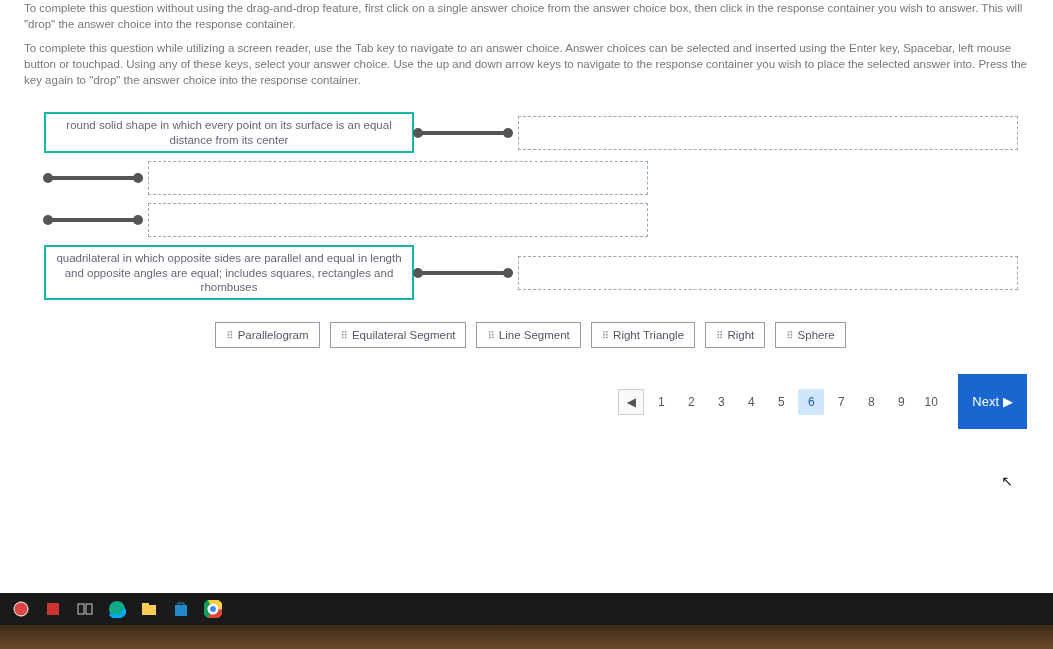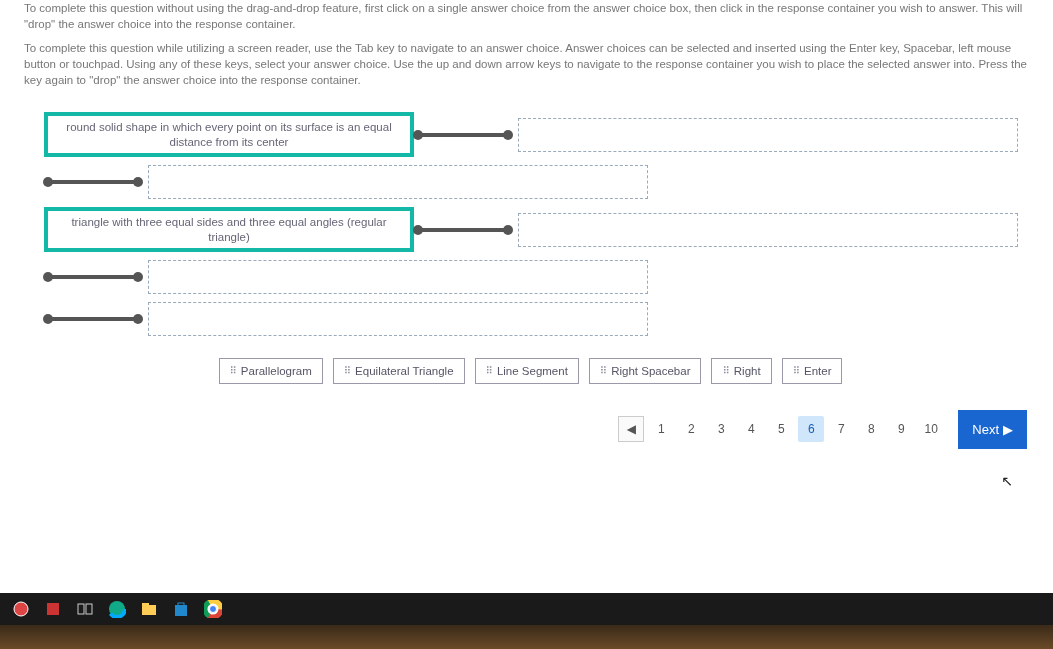--- a/index.html
+++ b/index.html
@@ -23,21 +23,21 @@
     margin-top: 14px;
     padding-left: 20px;
   }
   .match-row {
     display: flex;
     align-items: center;
   }
   .definition {
     width: 370px;
     min-height: 34px;
-    border: 4px solid #14b8a6;
+    border: 2px solid #14b8a6;
     display: flex;
     align-items: center;
     justify-content: center;
     text-align: center;
     padding: 4px 8px;
     color: #667;
     font-size: 11.5px;
     line-height: 1.25;
   }
   .connector {
@@ -103,21 +103,21 @@
     cursor: pointer;
     border: none;
     background: none;
   }
   .pg-btn.arrow { border: 1px solid #ccc; background:#fafafa; }
   .pg-btn.active { background: #cfe6fb; border-radius: 2px; color:#1a5fb4; }
   .next-btn {
     background: #1a66d1;
     color: #fff;
     border: none;
-    padding: 12px 14px;
+    padding: 20px 14px;
     font-size: 13px;
     margin-left: 10px;
     cursor: pointer;
     display: flex; align-items:flex-start; gap:4px;
   }
   .footer {
     color: #888;
     font-size: 10px;
     margin-top: 14px;
     padding-left: 10px;
@@ -153,58 +153,54 @@
     <div class="match-row">
       <div class="definition">round solid shape in which every point on its surface is an equal distance from its center</div>
       <div class="connector"></div>
       <div class="dropzone"></div>
     </div>
     <div class="match-row">
       <div class="connector"></div>
       <div class="dropzone"></div>
     </div>
     <div class="match-row">
-      <div class="definition">triangle with three equal sides and three equal angles (regular triangle)</div>
-      <div class="connector"></div>
-      <div class="dropzone"></div>
-    </div>
-    <div class="match-row">
-      <div class="connector"></div>
-      <div class="dropzone"></div>
-    </div>
-    <div class="match-row">
+      <div class="connector"></div>
+      <div class="dropzone"></div>
+    </div>
+    <div class="match-row">
+      <div class="definition">quadrilateral in which opposite sides are parallel and equal in length and opposite angles are equal; includes squares, rectangles and rhombuses</div>
       <div class="connector"></div>
       <div class="dropzone"></div>
     </div>
   </div>
 
   <div class="choices">
     <div class="choice">
         <span class="grip">⠿</span>
         <span>Parallelogram</span>
       </div>
     <div class="choice">
         <span class="grip">⠿</span>
-        <span>Equilateral Triangle</span>
+        <span>Equilateral Segment</span>
       </div>
     <div class="choice">
         <span class="grip">⠿</span>
         <span>Line Segment</span>
       </div>
     <div class="choice">
         <span class="grip">⠿</span>
-        <span>Right Spacebar</span>
+        <span>Right Triangle</span>
       </div>
     <div class="choice">
         <span class="grip">⠿</span>
         <span>Right</span>
       </div>
     <div class="choice">
         <span class="grip">⠿</span>
-        <span>Enter</span>
+        <span>Sphere</span>
       </div>
   </div>
 
   <div class="pager">
     <button class="pg-btn arrow">◀</button>
     <button class="pg-btn">1</button>
     <button class="pg-btn">2</button>
     <button class="pg-btn">3</button>
     <button class="pg-btn">4</button>
     <button class="pg-btn">5</button>

